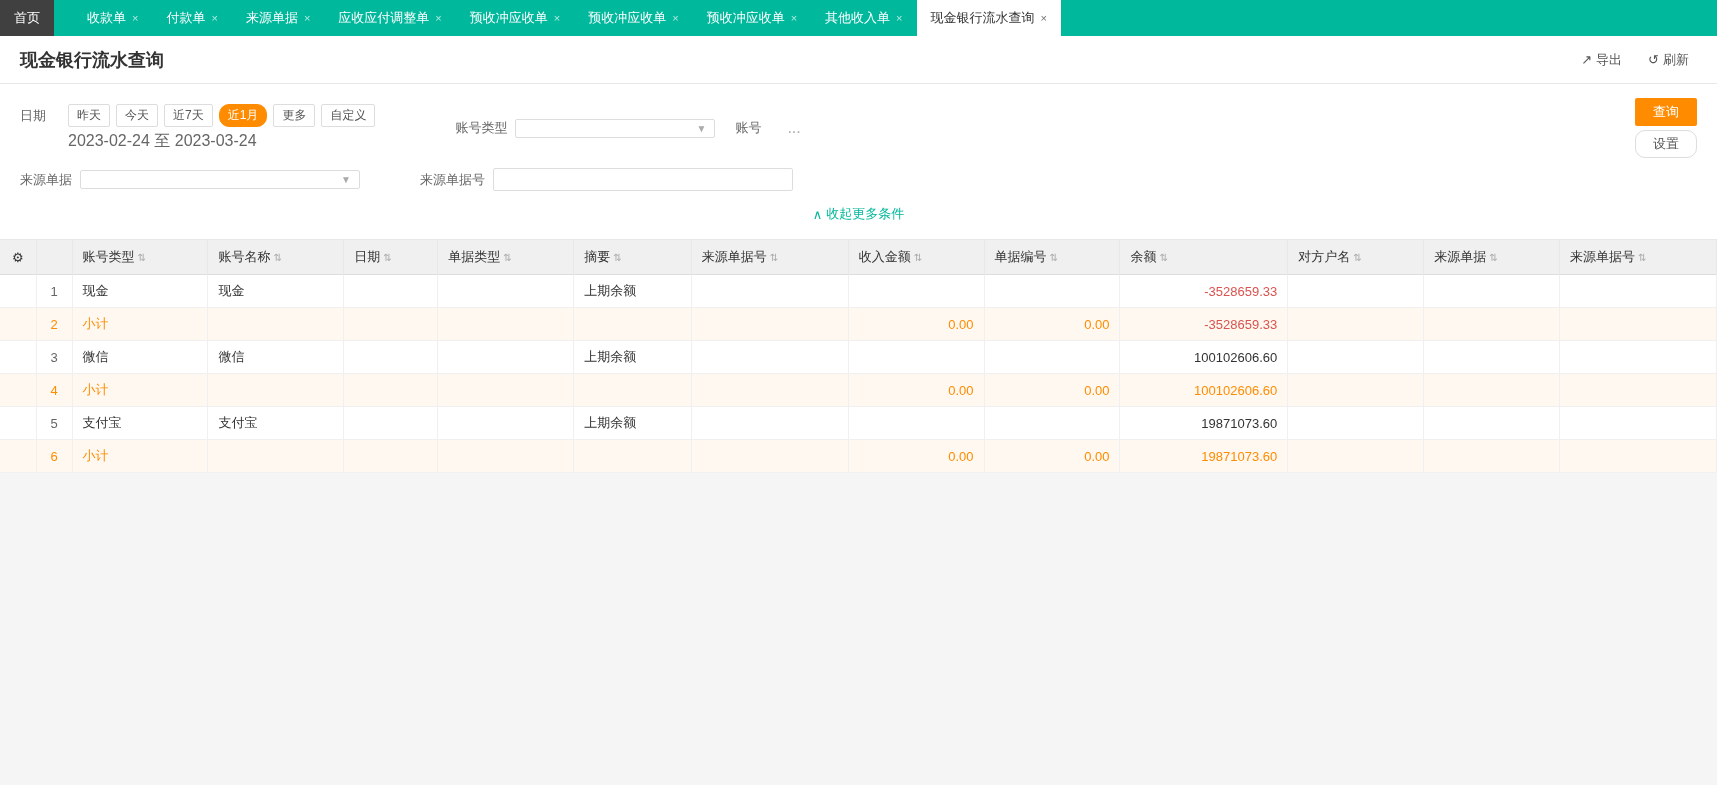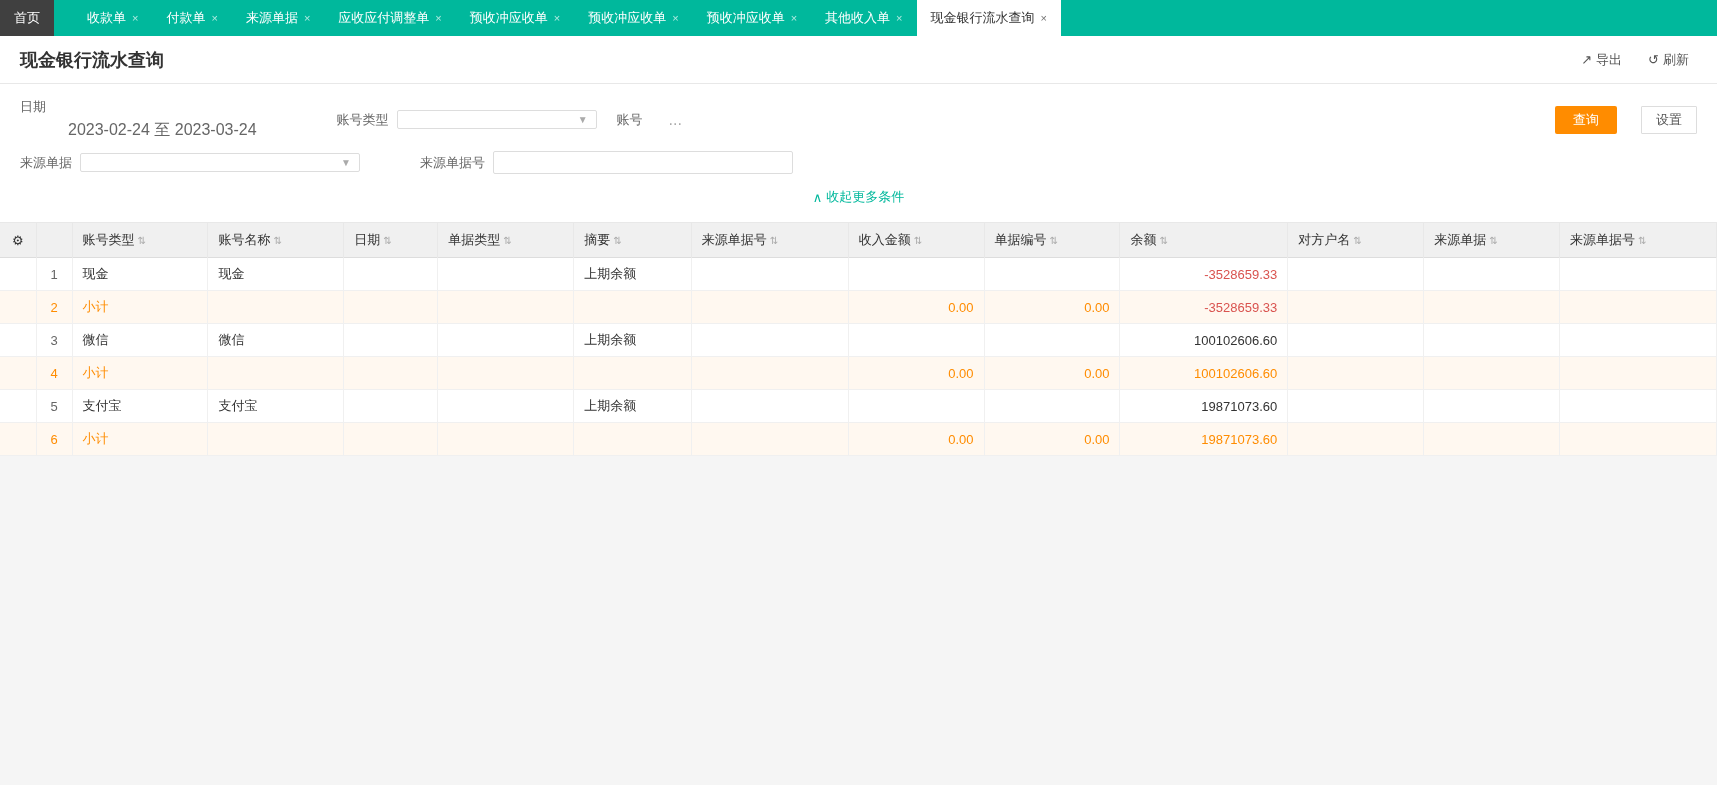--- a/index.html
+++ b/index.html
@@ -146,21 +146,21 @@
       padding: 5px 18px;
       border-radius: 2px;
       cursor: pointer;
       font-size: 13px;
     }
     .btn-settings {
       background: #fff;
       color: #555;
       border: 1px solid #ddd;
       padding: 4px 14px;
-      border-radius: 1px;
+      border-radius: 10px;
       cursor: pointer;
       font-size: 13px;
     }
 
     .collapse-bar {
       display: flex;
       justify-content: center;
       align-items: center;
       padding: 4px 0 6px 0;
       cursor: pointer;
@@ -267,38 +267,46 @@
     </button>
   </div>
 </div>
 
 <div class="filter-area">
   <div class="filter-row">
 
     <div style="display:flex; flex-direction:column; gap:4px;">
       <div style="display:flex; align-items:center; gap:8px;">
         <span class="filter-label">日期</span>
+        <div class="date-options" id="date-options-container">
+            <button class="date-btn">昨天</button>
+            <button class="date-btn">今天</button>
+            <button class="date-btn">近7天</button>
+            <button class="date-btn active">近1月</button>
+            <button class="date-btn">更多</button>
+            <button class="date-btn">自定义</button>
+          </div>
       </div>
       <span class="date-range" style="margin-left:48px;">2023-02-24 至 2023-03-24</span>
     </div>
 
     <div style="display:flex; align-items:center; gap:8px; margin-left:60px;">
       <span class="filter-label">账号类型</span>
       <div class="filter-select" style="min-width:200px;">
         <span></span>
         <span class="arrow">▼</span>
       </div>
     </div>
 
     <div style="display:flex; align-items:center; gap:8px; ">
       <span class="filter-label">账号</span>
       <span class="filter-dots">...</span>
     </div>
 
-    <div style="display:flex; flex-direction:row; gap:24px; margin-left:auto;">
+    <div style="display:flex; flex-direction:column; gap:4px; margin-left:auto;">
       <button class="btn-query">查询</button>
       <button class="btn-settings">设置</button>
     </div>
   </div>
 
   <div class="filter-row">
 
     <div style="display:flex; align-items:center; gap:8px;">
       <span class="filter-label">来源单据</span>
       <div class="filter-select" style="min-width:280px;">

